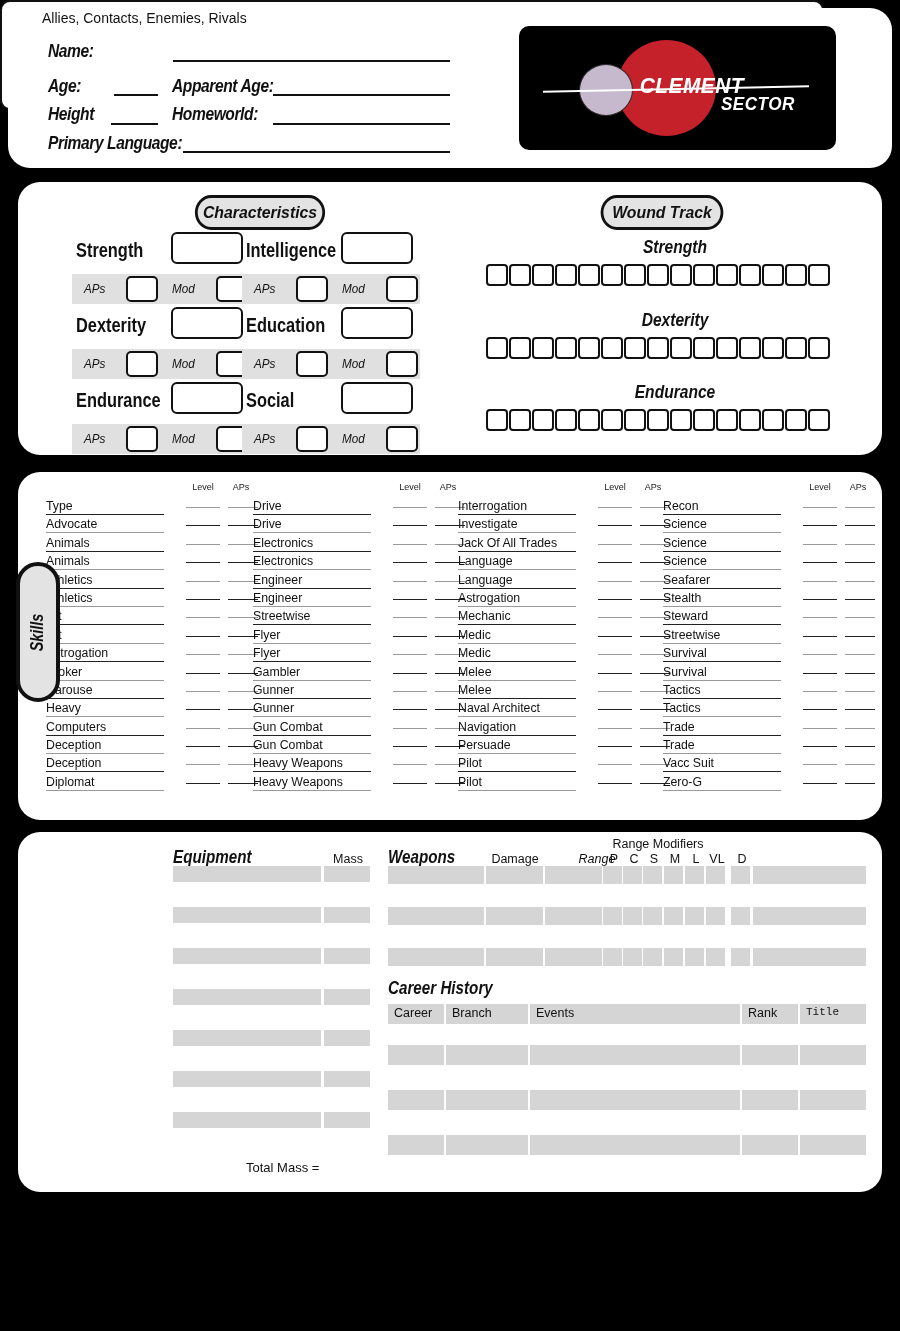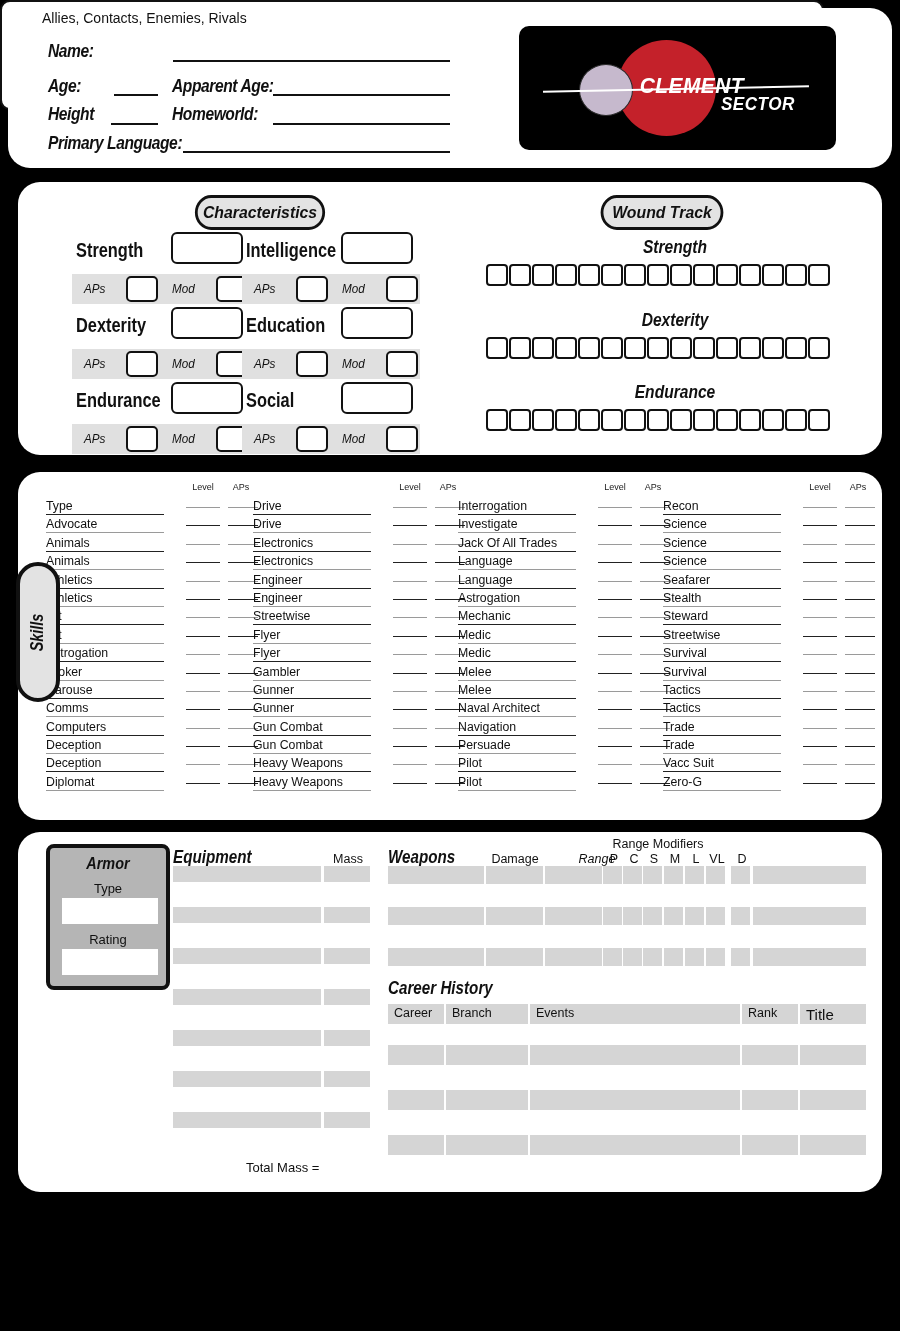--- a/index.html
+++ b/index.html
@@ -295,21 +295,21 @@
           <div class="lv-line" style="left:140px; top:9px; width:34px; border-bottom:1.6px solid #222;"></div>
           <div class="ap-line" style="left:182px; top:9px; width:30px; border-bottom:1.6px solid #222;"></div>
         </div>
         <div class="skill-row">
           <div class="skill-label">Carouse</div>
           <div class="skill-uline" style="top:16px; width:118px; border-bottom:1.6px solid #222;"></div>
           <div class="lv-line" style="left:140px; top:9px; width:34px; border-bottom:1.6px solid #9a9a9a;"></div>
           <div class="ap-line" style="left:182px; top:9px; width:30px; border-bottom:1.6px solid #9a9a9a;"></div>
         </div>
         <div class="skill-row">
-          <div class="skill-label">Comms</div>
+          <div class="skill-label">Heavy</div>
           <div class="skill-uline" style="top:16px; width:118px; border-bottom:1.6px solid #9a9a9a;"></div>
           <div class="lv-line" style="left:140px; top:9px; width:34px; border-bottom:1.6px solid #222;"></div>
           <div class="ap-line" style="left:182px; top:9px; width:30px; border-bottom:1.6px solid #222;"></div>
         </div>
         <div class="skill-row">
           <div class="skill-label">Computers</div>
           <div class="skill-uline" style="top:16px; width:118px; border-bottom:1.6px solid #222;"></div>
           <div class="lv-line" style="left:140px; top:9px; width:34px; border-bottom:1.6px solid #9a9a9a;"></div>
           <div class="ap-line" style="left:182px; top:9px; width:30px; border-bottom:1.6px solid #9a9a9a;"></div>
         </div>
@@ -639,27 +639,20 @@
         </div>
       </div>
     </div>
 </div>
 <div id="skills-tab">
   <span>Skills</span>
 </div>
 
 <div class="panel" id="bottom-panel">
 
-  <div class="box-frame" style="left:28px; top:12px; width:124px; height:146px;">
-    <div class="bf-title" style="top:6px;">Armor</div>
-    <div class="bf-sub" style="top:33px;">Type</div>
-    <div class="bf-field" style="left:12px; top:50px; width:96px; height:26px;"></div>
-    <div class="bf-sub" style="top:84px;">Rating</div>
-    <div class="bf-field" style="left:12px; top:101px; width:96px; height:26px;"></div>
-  </div>
 
 
   <div class="sec-title" style="left:155px; top:14px;">Equipment</div>
   <div class="col-head" style="left:305px; top:20px; width:50px;">Mass</div>
   <div id="equip-rows">
       <div class="fill" style="left:155px; top:34px; width:148px; height:16px;"></div>
       <div class="fill" style="left:306px; top:34px; width:46px; height:16px;"></div>
       <div class="fill" style="left:155px; top:75px; width:148px; height:16px;"></div>
       <div class="fill" style="left:306px; top:75px; width:46px; height:16px;"></div>
       <div class="fill" style="left:155px; top:116px; width:148px; height:16px;"></div>
@@ -732,21 +725,21 @@
       <div class="fill" style="left:428px; top:172px; width:82px; height:20px;">
         <div style="position:absolute; left:6px; top:2px; font-size:12.5px; color:#111;">Branch</div>
       </div>
       <div class="fill" style="left:512px; top:172px; width:210px; height:20px;">
         <div style="position:absolute; left:6px; top:2px; font-size:12.5px; color:#111;">Events</div>
       </div>
       <div class="fill" style="left:724px; top:172px; width:56px; height:20px;">
         <div style="position:absolute; left:6px; top:2px; font-size:12.5px; color:#111;">Rank</div>
       </div>
       <div class="fill" style="left:782px; top:172px; width:66px; height:20px;">
-        <div style="position:absolute; left:6px; top:2px; font-size:15px; color:#111;">Title</div>
+        <div style="position:absolute; left:6px; top:2px; font-size:11px; color:#111;font-family:Liberation Mono, monospace;">Title</div>
       </div>
     </div>
   <div id="career-rows">
       <div class="fill" style="left:370px; top:213px; width:56px; height:20px;"></div>
       <div class="fill" style="left:428px; top:213px; width:82px; height:20px;"></div>
       <div class="fill" style="left:512px; top:213px; width:210px; height:20px;"></div>
       <div class="fill" style="left:724px; top:213px; width:56px; height:20px;"></div>
       <div class="fill" style="left:782px; top:213px; width:66px; height:20px;"></div>
       <div class="fill" style="left:370px; top:258px; width:56px; height:20px;"></div>
       <div class="fill" style="left:428px; top:258px; width:82px; height:20px;"></div>

